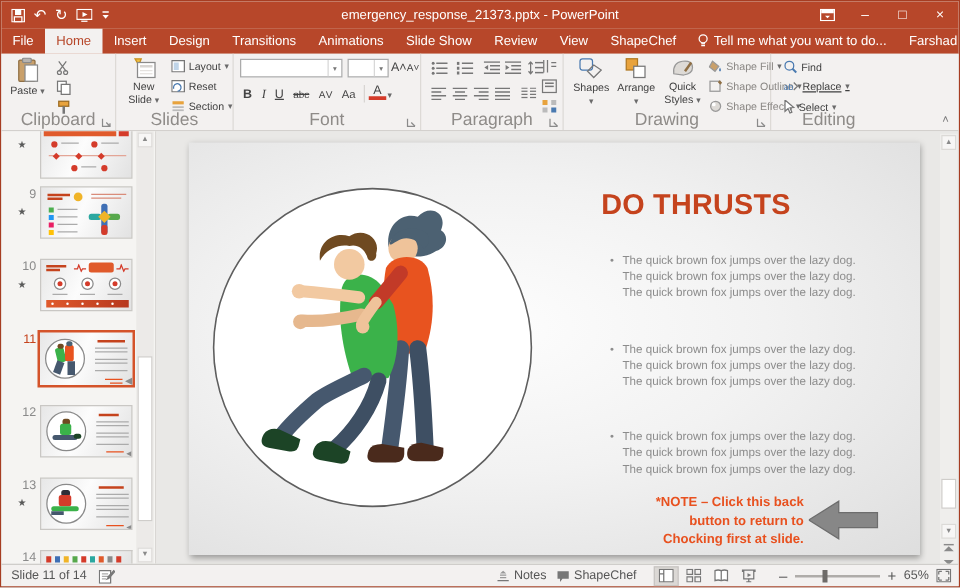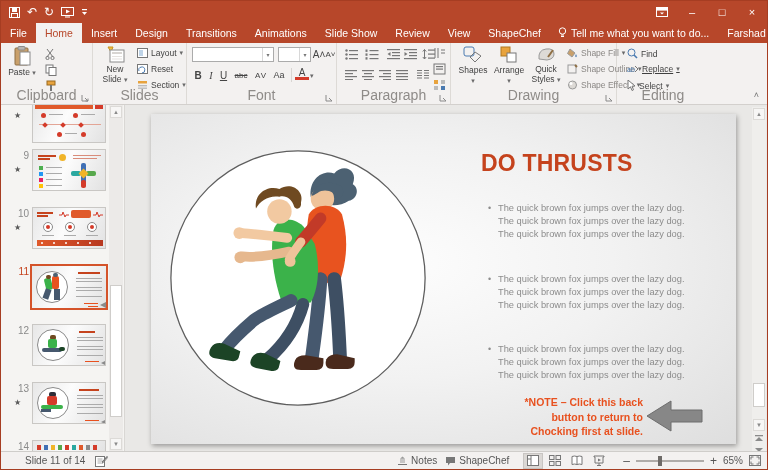--- a/index.html
+++ b/index.html
@@ -57,21 +57,21 @@
          box-shadow:1px 2px 5px rgba(0,0,0,0.35);}
   .slide-title{position:absolute;left:330px;top:36px;width:255px;font-size:23px;font-weight:bold;color:#C5431D;letter-spacing:0.2px;}
   .bgroup{position:absolute;left:337px;width:245px;display:flex;font-size:9.3px;line-height:13px;color:#8C8C8C;}
   .bdot{width:10px;font-size:9px;}
   .note{position:absolute;left:358px;top:281px;width:134px;text-align:right;
         font-size:10.5px;line-height:14.5px;font-weight:bold;color:#E8511F;}
   .escroll{position:absolute;right:1px;top:2px;width:14px;bottom:0;background:#EFEEEC;}
   
   .statusbar{position:absolute;left:0;bottom:0;right:0;height:18px;background:#F3F1F0;border-top:1px solid #CFCDCA;
              display:flex;align-items:center;font-size:10px;color:#565656;}
-  .sb-left{display:flex;align-items:center;gap:10px;padding-left:24px;}
+  .sb-left{display:flex;align-items:center;gap:10px;padding-left:8px;}
   .sb-right{margin-left:auto;display:flex;align-items:center;gap:8px;padding-right:6px;}
   .viewbtn{width:20px;height:16px;display:flex;align-items:center;justify-content:center;}
   .viewbtn.sel{background:#DBD8D5;border:1px solid #C8C5C2;}
   .ztrack{position:relative;width:68px;height:2px;background:#AFACA9;}
   .zthumb{position:absolute;top:-4px;left:22px;width:4px;height:10px;background:#6E6B68;}
   svg{display:block;}
 </style>
 </head>
 <body>
 
@@ -89,20 +89,21 @@
       <svg width="13" height="11" viewBox="0 0 13 11">
         <rect x="0.5" y="0.5" width="12" height="8" fill="none" stroke="#fff"></rect>
         <path d="M5,2.5 L9,4.5 L5,6.5 Z" fill="#fff"></path>
         <rect x="4" y="9.5" width="5" height="1" fill="#fff"></rect>
       </svg>
       <svg width="7" height="9" viewBox="0 0 7 9">
         <rect x="1" y="1" width="5" height="1.2" fill="#fff"></rect>
         <path d="M1,4 L6,4 L3.5,7 Z" fill="#fff"></path>
       </svg>
     </div>
+    <div class="title-text">emergency_response_21373.pptx - PowerPoint</div>
     <div class="winctl">
       <div class="wbtn">
         <svg width="12" height="10" viewBox="0 0 12 10">
             <rect x="0.5" y="0.5" width="11" height="9" fill="none" stroke="#fff"></rect>
             <rect x="1" y="1" width="10" height="2.6" fill="#fff"></rect>
             <path d="M6,7.5 L4,5.5 L8,5.5 Z" fill="#fff"></path>
           </svg>
       </div>
       <div class="wbtn">–</div>
       <div class="wbtn">□</div>

